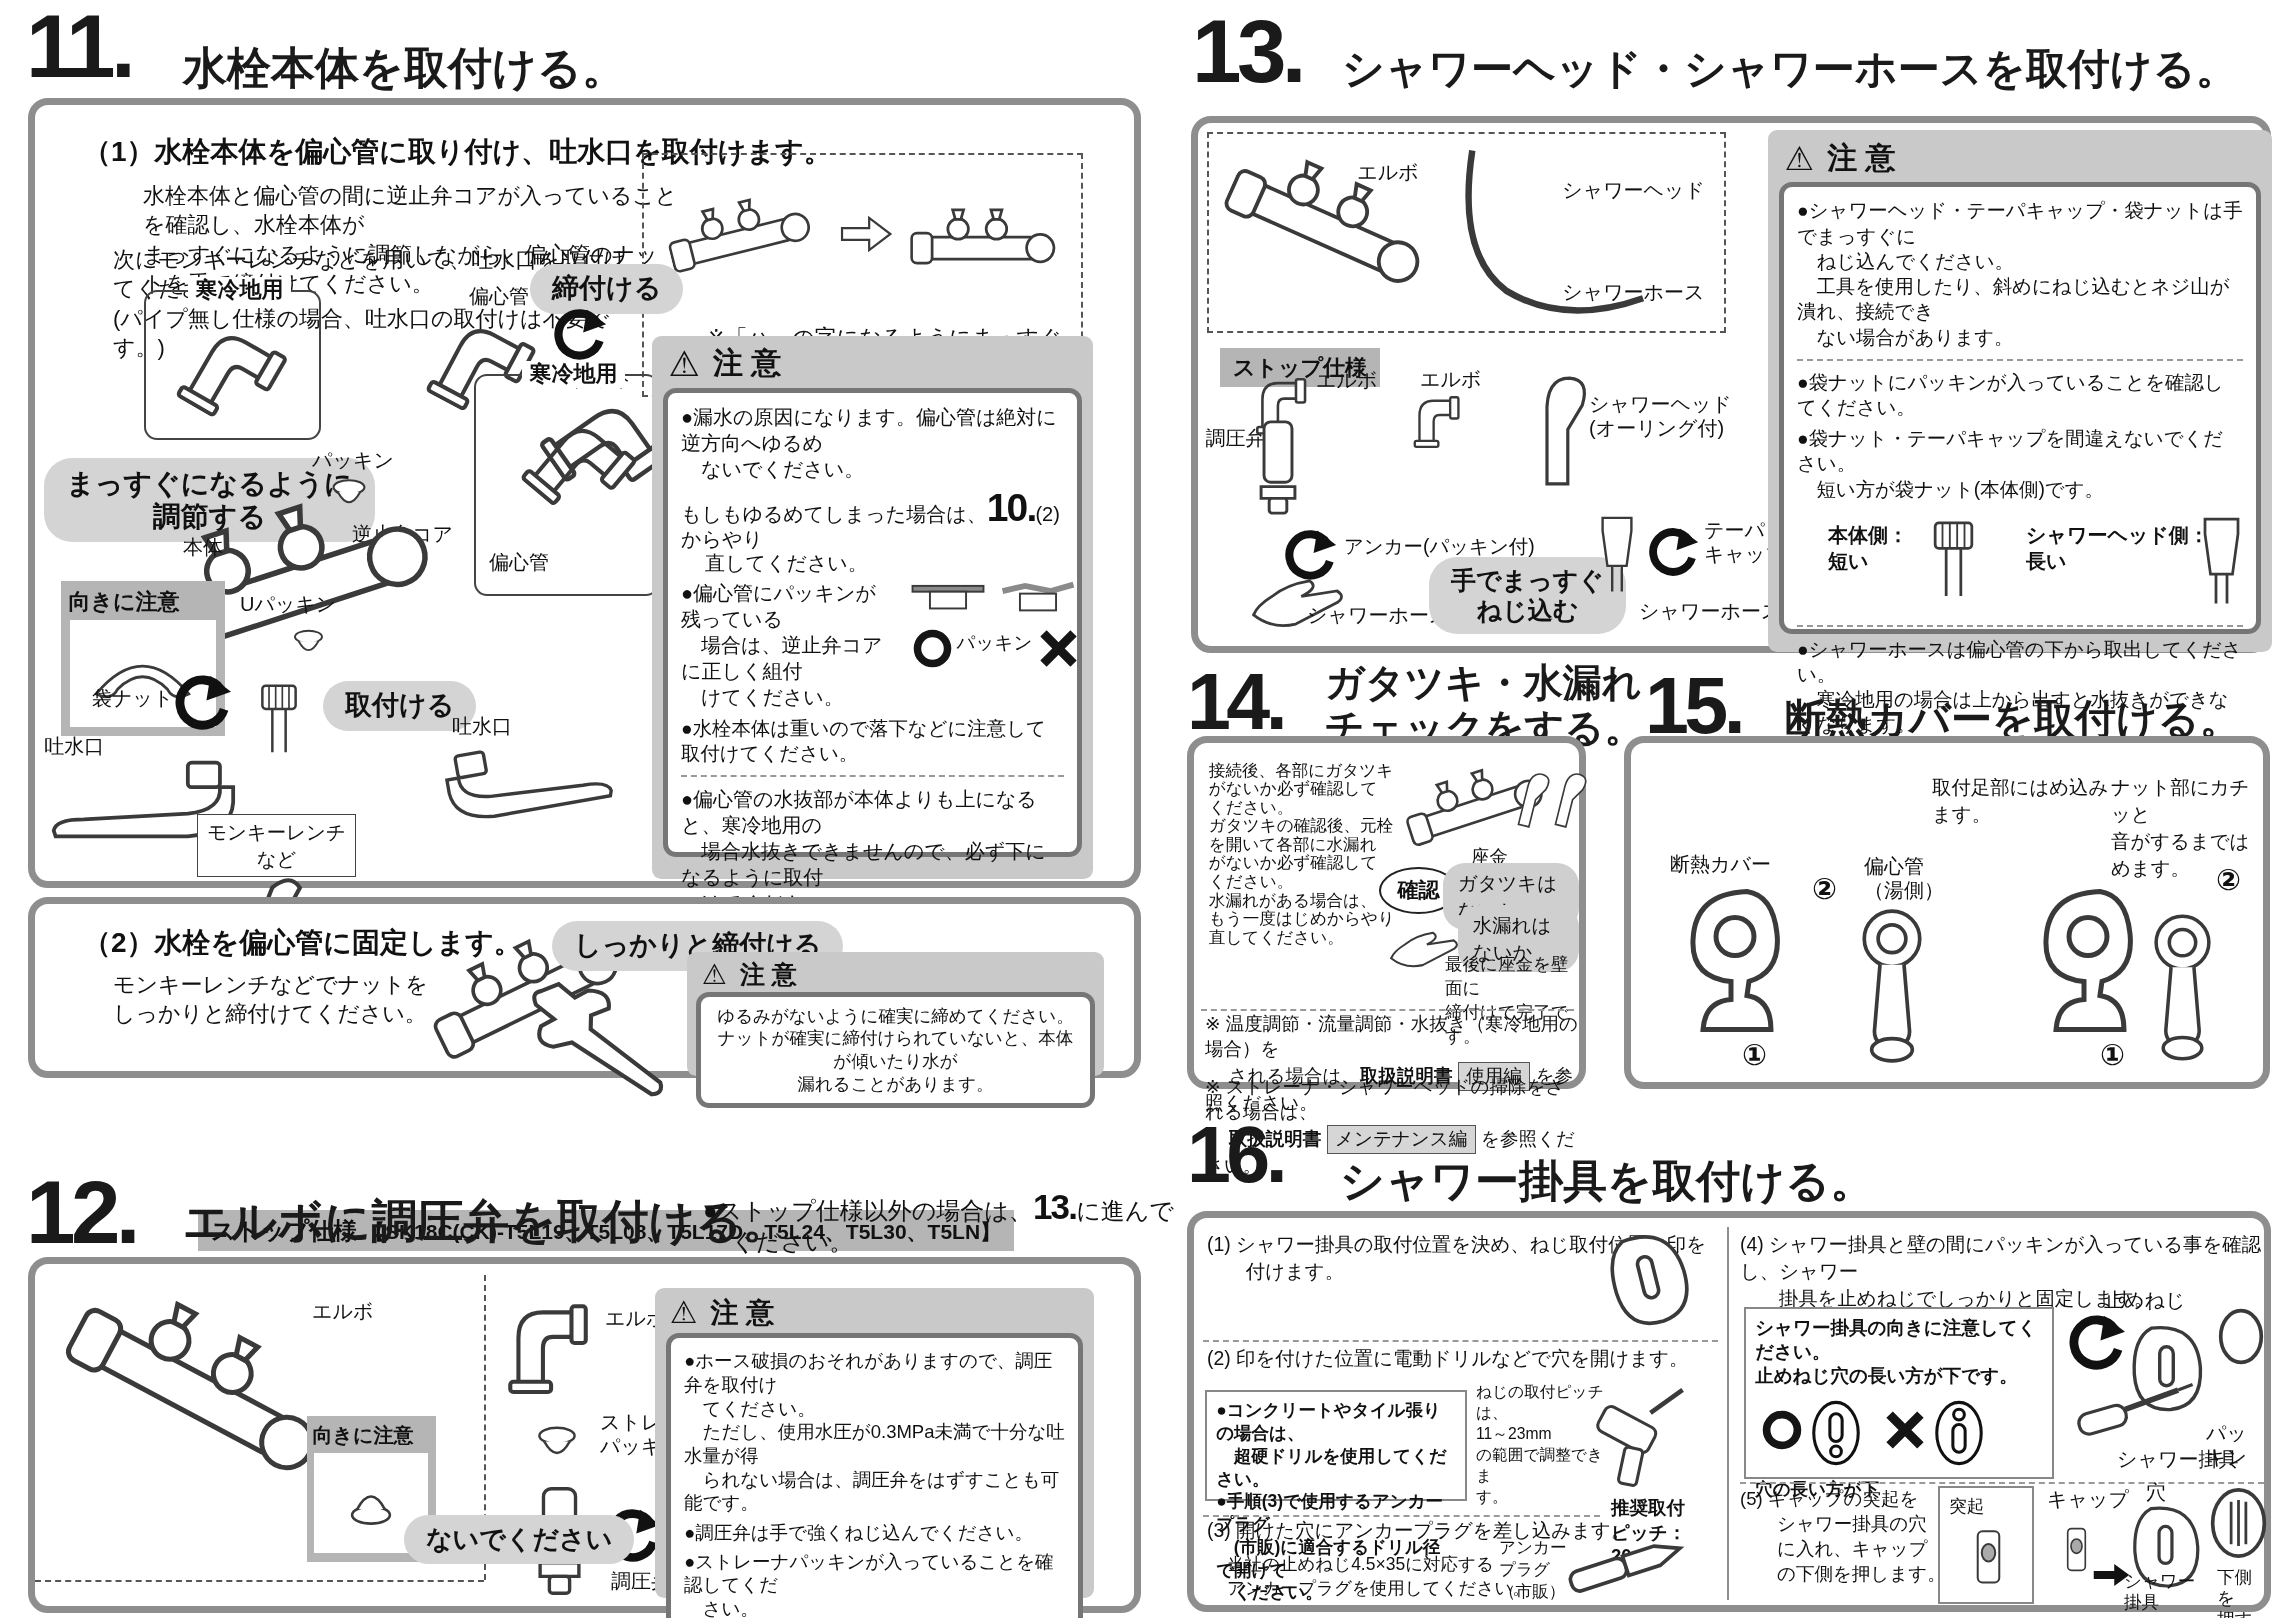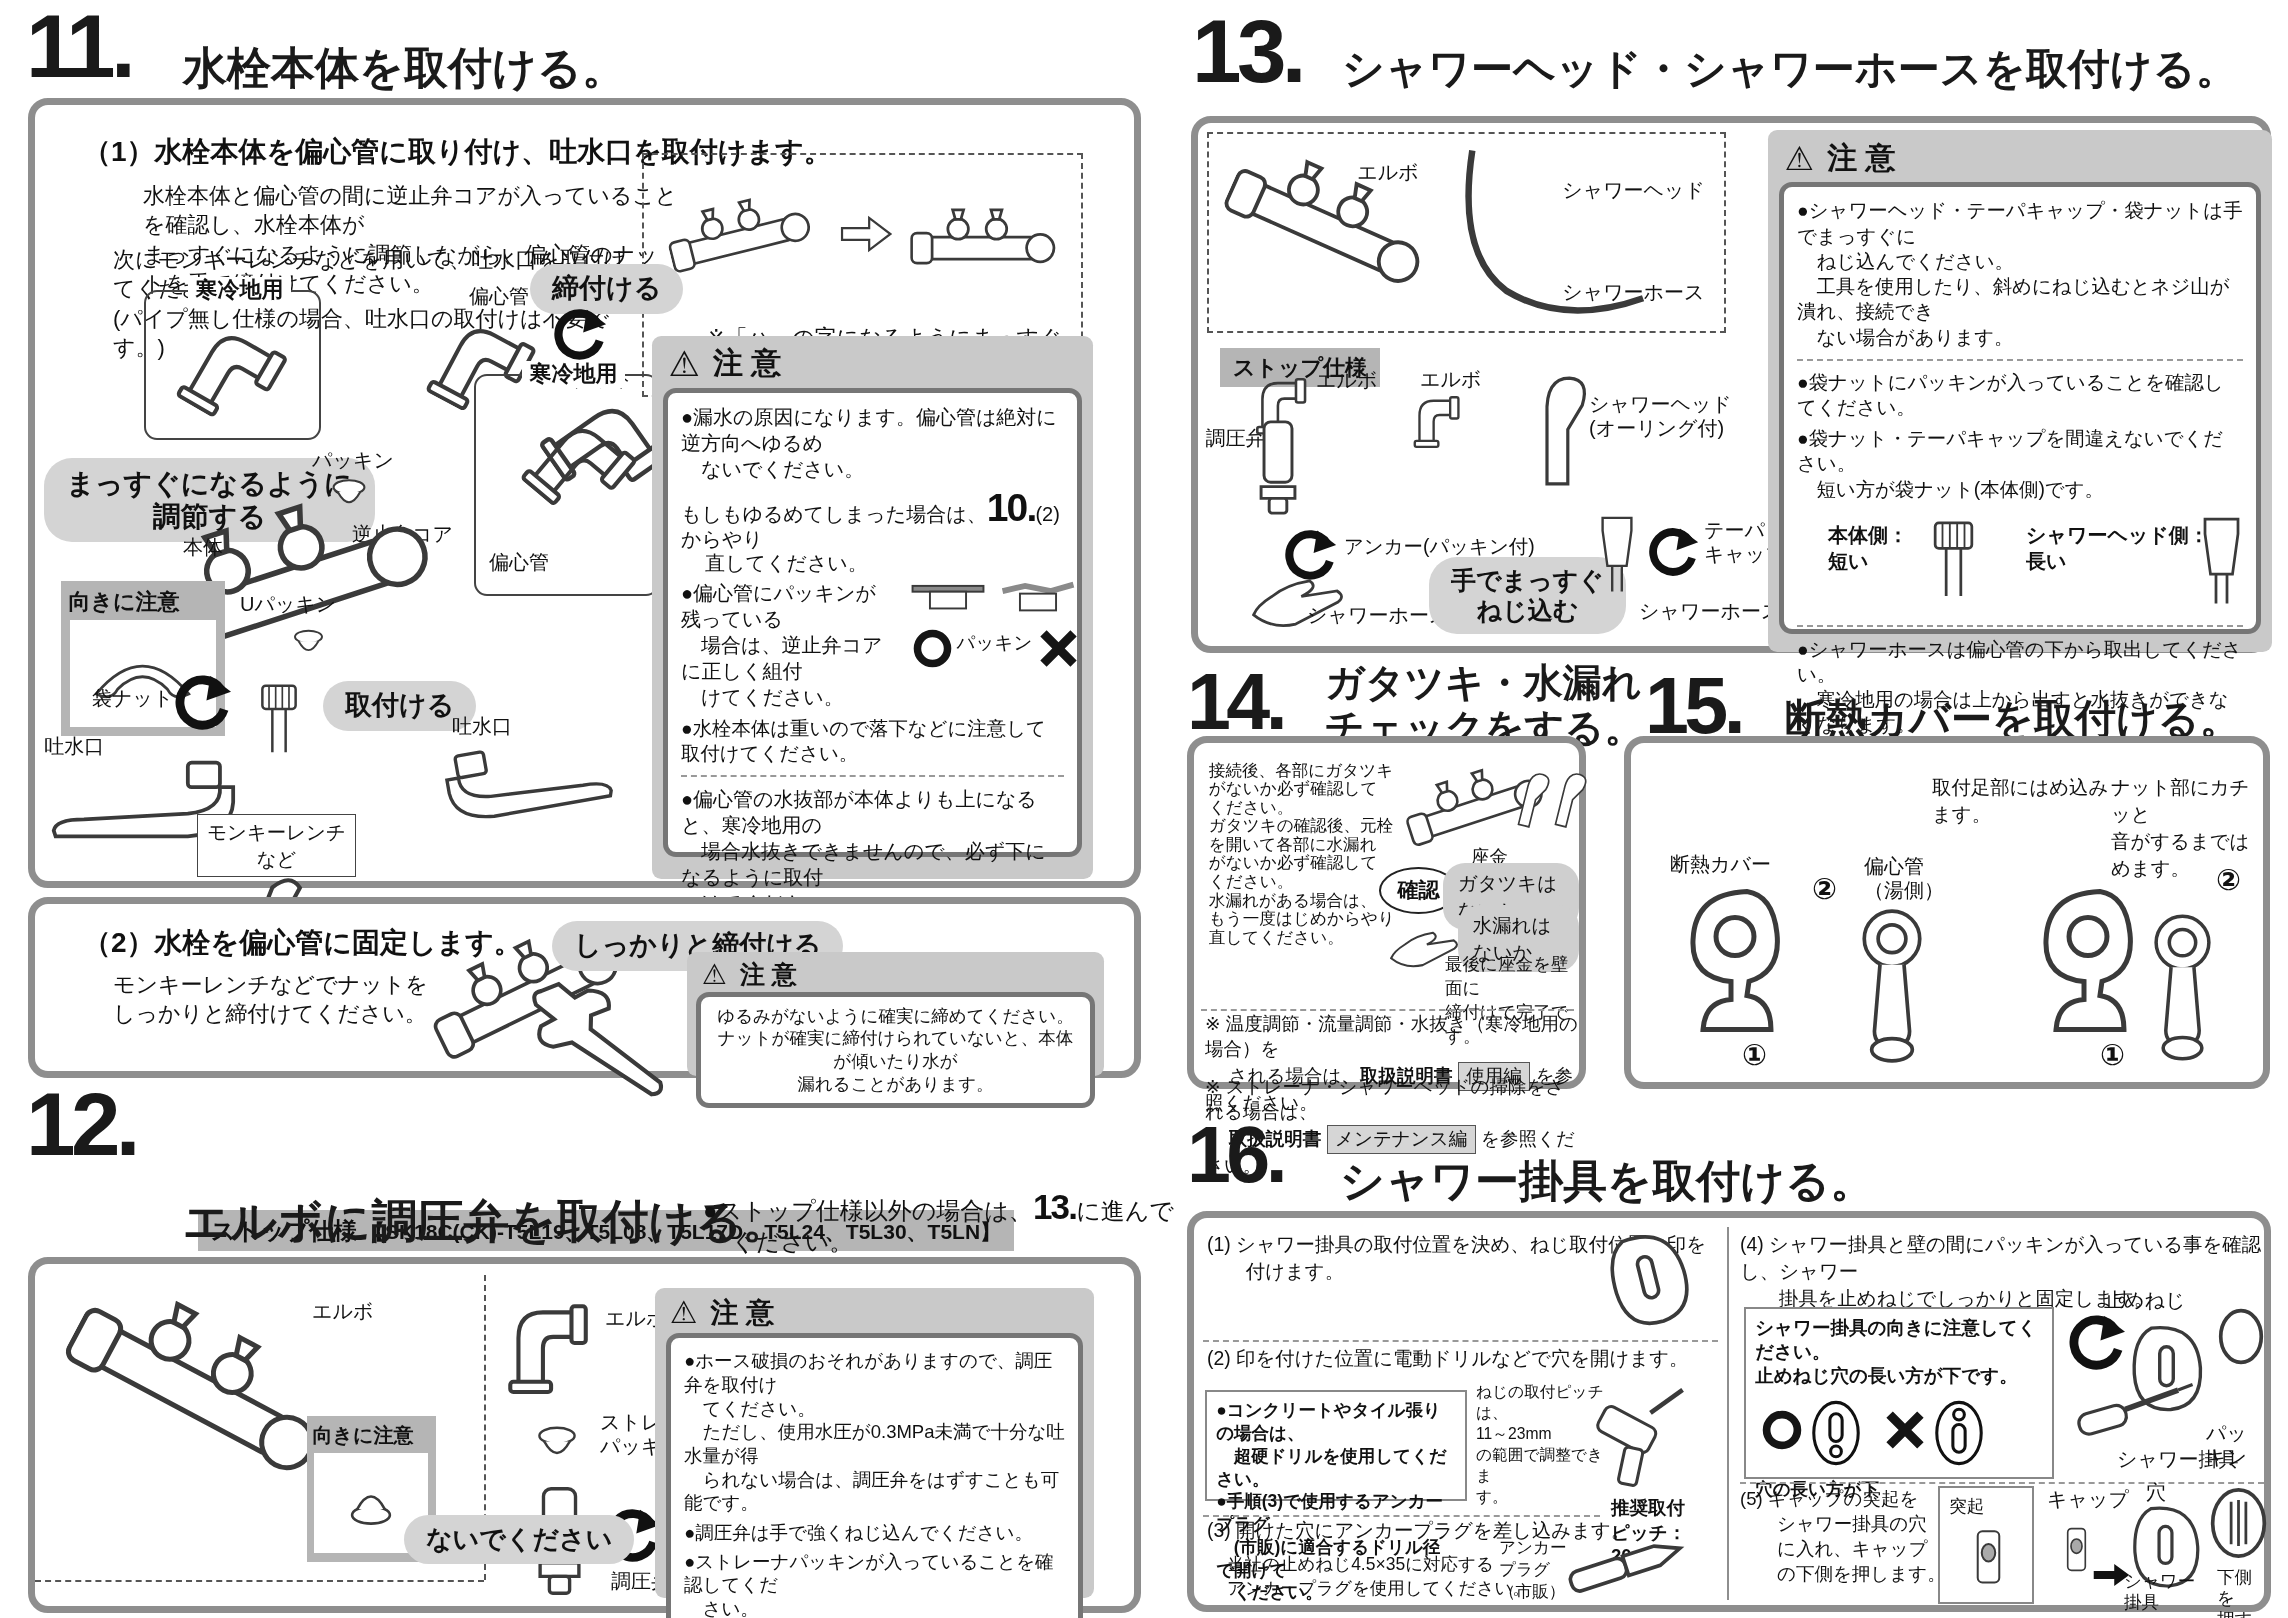--- a/index.html
+++ b/index.html
@@ -370,21 +370,21 @@
       <div class="cbody pre" style="font-size:17.5px;padding:7.4px 11px;margin:0 9.2px 9.2px;text-align:center;">ゆるみがないように確実に締めてください。
 ナットが確実に締付けられていないと、本体が傾いたり水が
 漏れることがあります。</div>
     </div>
   </div>
 
   <div class="abs graytag" style="left:198px;top:1210px;">
     <span>ストップ仕様</span>
     <span style="font-weight:700;font-size:21px;">【SK18C(CK)-T5L19、T5L08、T5L17D、T5L24、T5L30、T5LN】</span>
   </div>
-  <div class="abs secnum" style="left:26px;top:1084px;">12.</div>
+  <div class="abs secnum" style="left:26px;top:1172px;">12.</div>
   <div class="abs sectitle" style="left:183px;top:1191px;font-size:46px;">エルボに調圧弁を取付ける。</div>
   <div class="abs" style="left:703px;top:1189px;font-size:24px;line-height:1.3;">
     <span>●ストップ仕様以外の場合は、</span><span class="bignum" style="font-size:35px;">13.</span><span>に進んで</span>
     <div style="padding-left:28px;">ください。</div>
   </div>
 
   <div class="abs mainbox" style="left:28px;top:1257px;width:1113px;height:356px;">
     <svg class="abs sk" style="left:28px;top:46px;width:277px;height:157px;transform:rotate(28deg);" viewBox="0 0 300 170" width="277" height="157">
         <use href="#mixer"></use>
       </svg>

